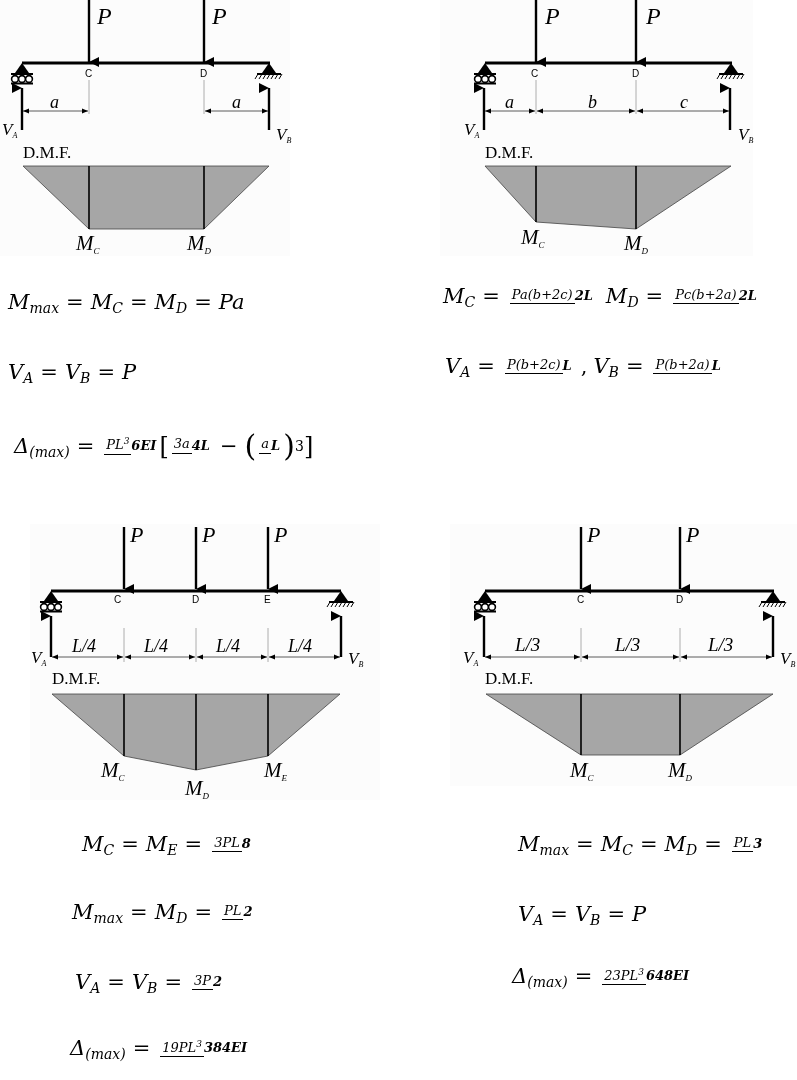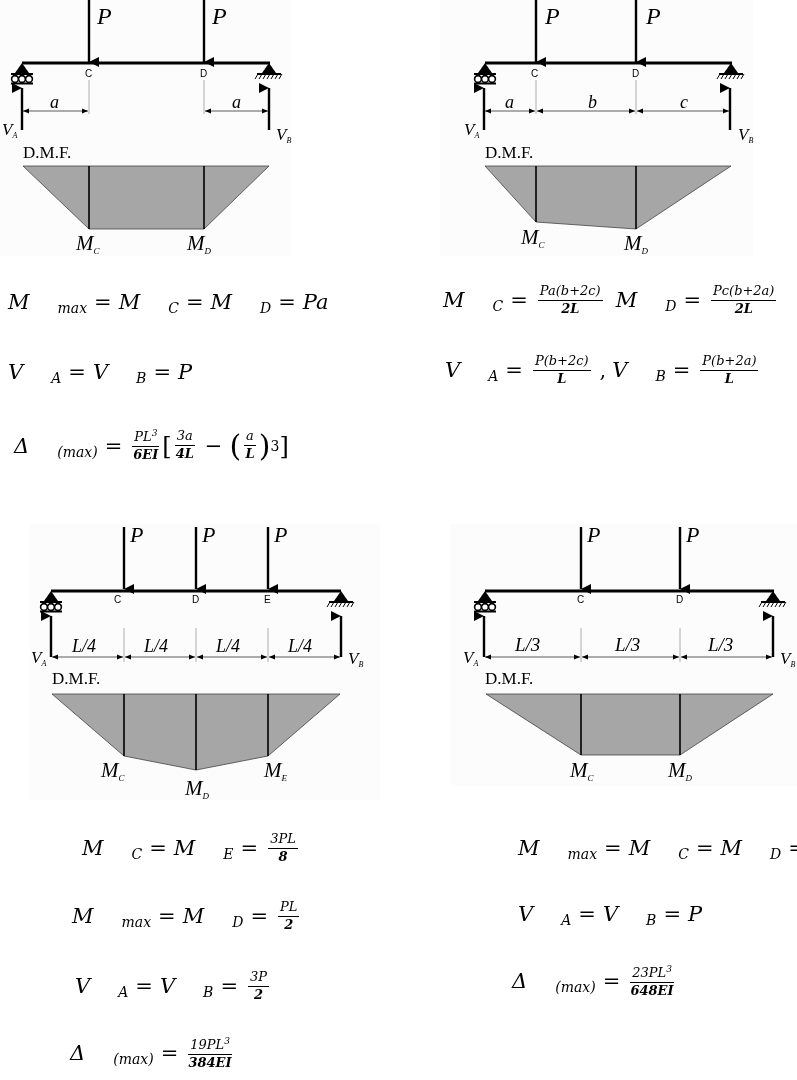--- a/index.html
+++ b/index.html
@@ -3,23 +3,23 @@
 <meta charset="utf-8">
 <style>
   html, body { margin: 0; padding: 0; background: #ffffff; }
   body { width: 797px; height: 1080px; position: relative; overflow: hidden; font-family: "Liberation Serif", serif; }
   .panel { position: absolute; background: #fcfcfc; }
   svg.diag { position: absolute; left: 0; top: 0; overflow: visible; }
   .lbl { font-family: "Liberation Serif", serif; font-style: italic; fill: #000; }
   .pt { font-family: "Liberation Sans", sans-serif; font-size: 10px; fill: #000; }
   .dmf { font-family: "Liberation Serif", serif; font-size: 17px; fill: #000; }
   .eq { position: absolute; font-family: "DejaVu Serif", serif; font-style: italic; font-size: 21px; color: #000; white-space: nowrap; display: flex; align-items: center; }
-  .eq .sub { font-size: 14px; position: relative; top: 6px; margin-left: 28px; }
+  .eq .sub { font-size: 14px; position: relative; top: 6px; }
   .eq .op { font-style: normal; margin: 0 7px; }
-  .frac { display: inline-flex; flex-direction: column; align-items: center; font-size: 13px; margin: 0 3px; line-height: 1.15; }
+  .frac { display: inline-flex; flex-direction: row; align-items: center; font-size: 13px; margin: 0 3px; line-height: 1.15; }
   .frac .num { border-bottom: 1.6px solid #000; padding: 0 2px 1px; }
   .frac .den { padding-top: 1px; font-weight: bold; }
   .frac sup { font-size: 9px; vertical-align: 5px; }
   .bracket { font-style: normal; font-size: 24px; }
   .paren { font-style: normal; font-size: 30px; }
   .exp { font-size: 14px; vertical-align: 14px; font-style: normal; }
 </style>
 </head>
 <body>
 

